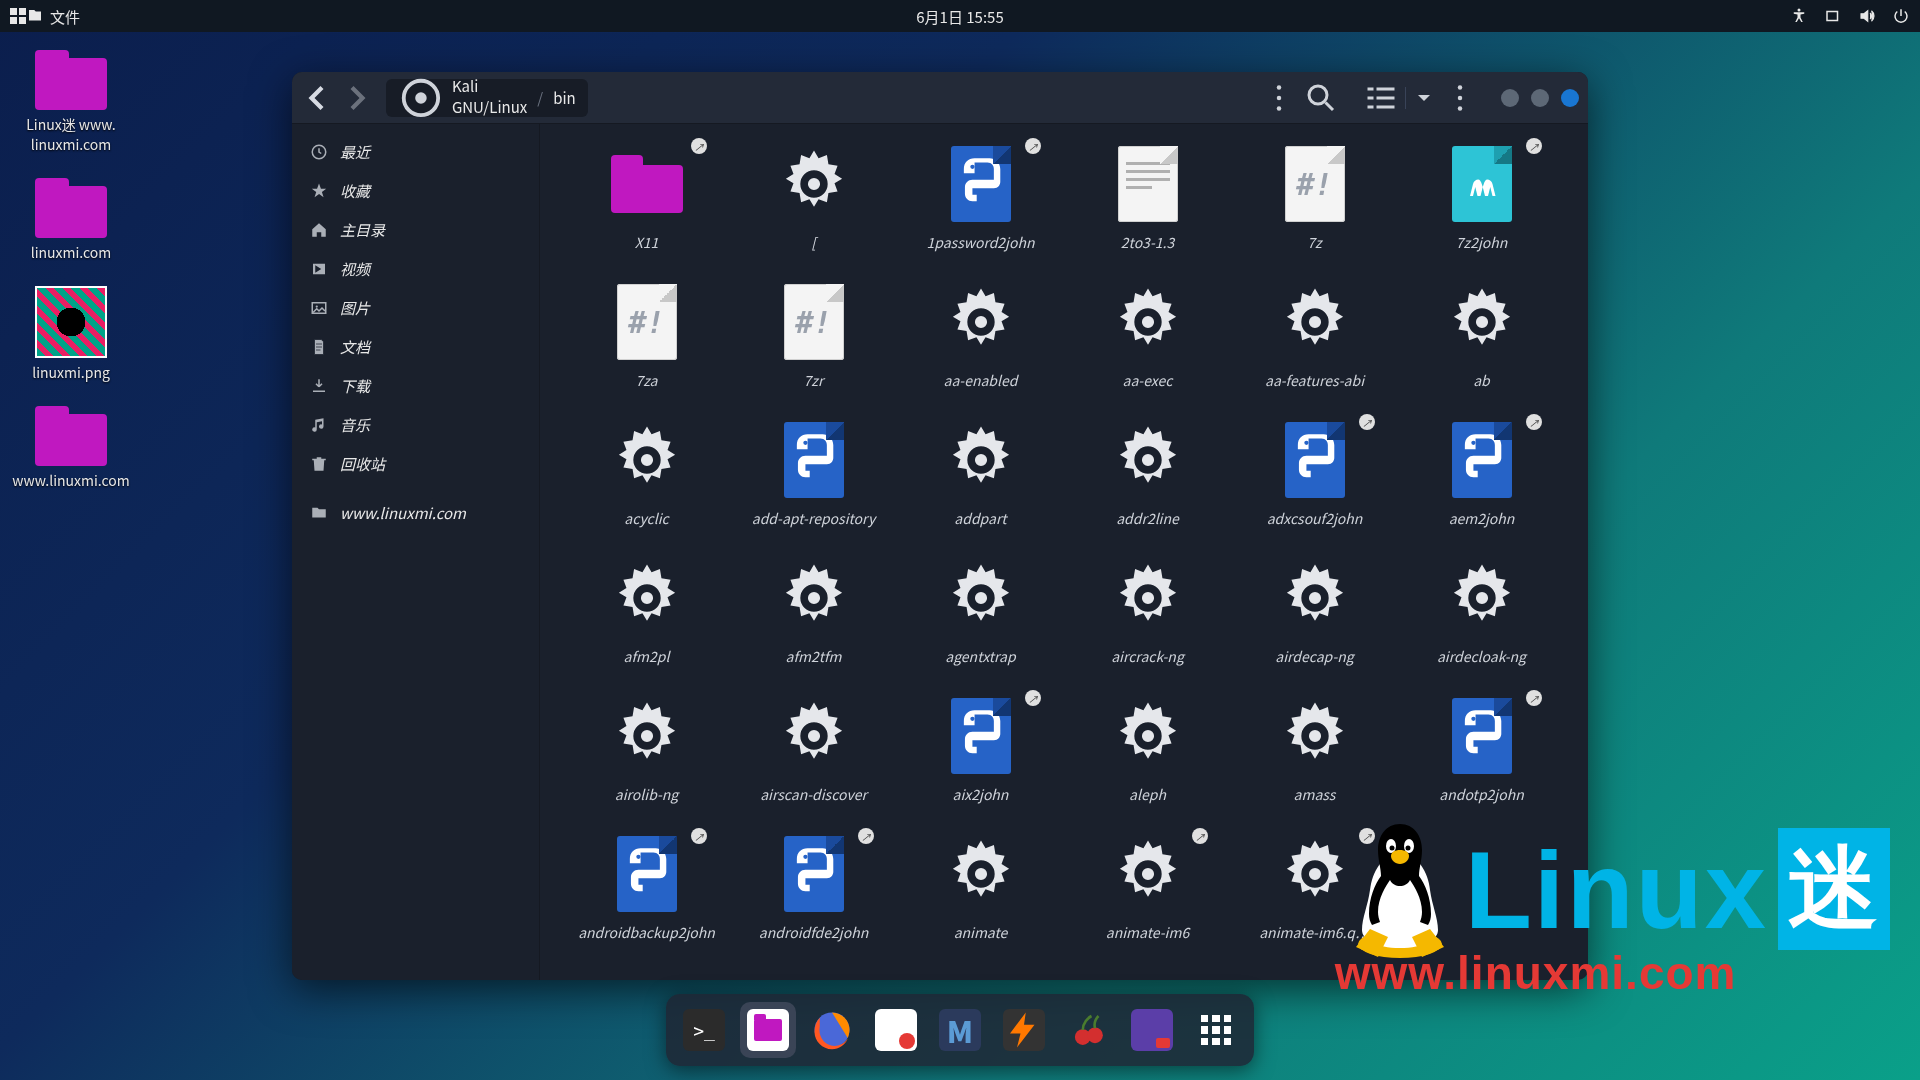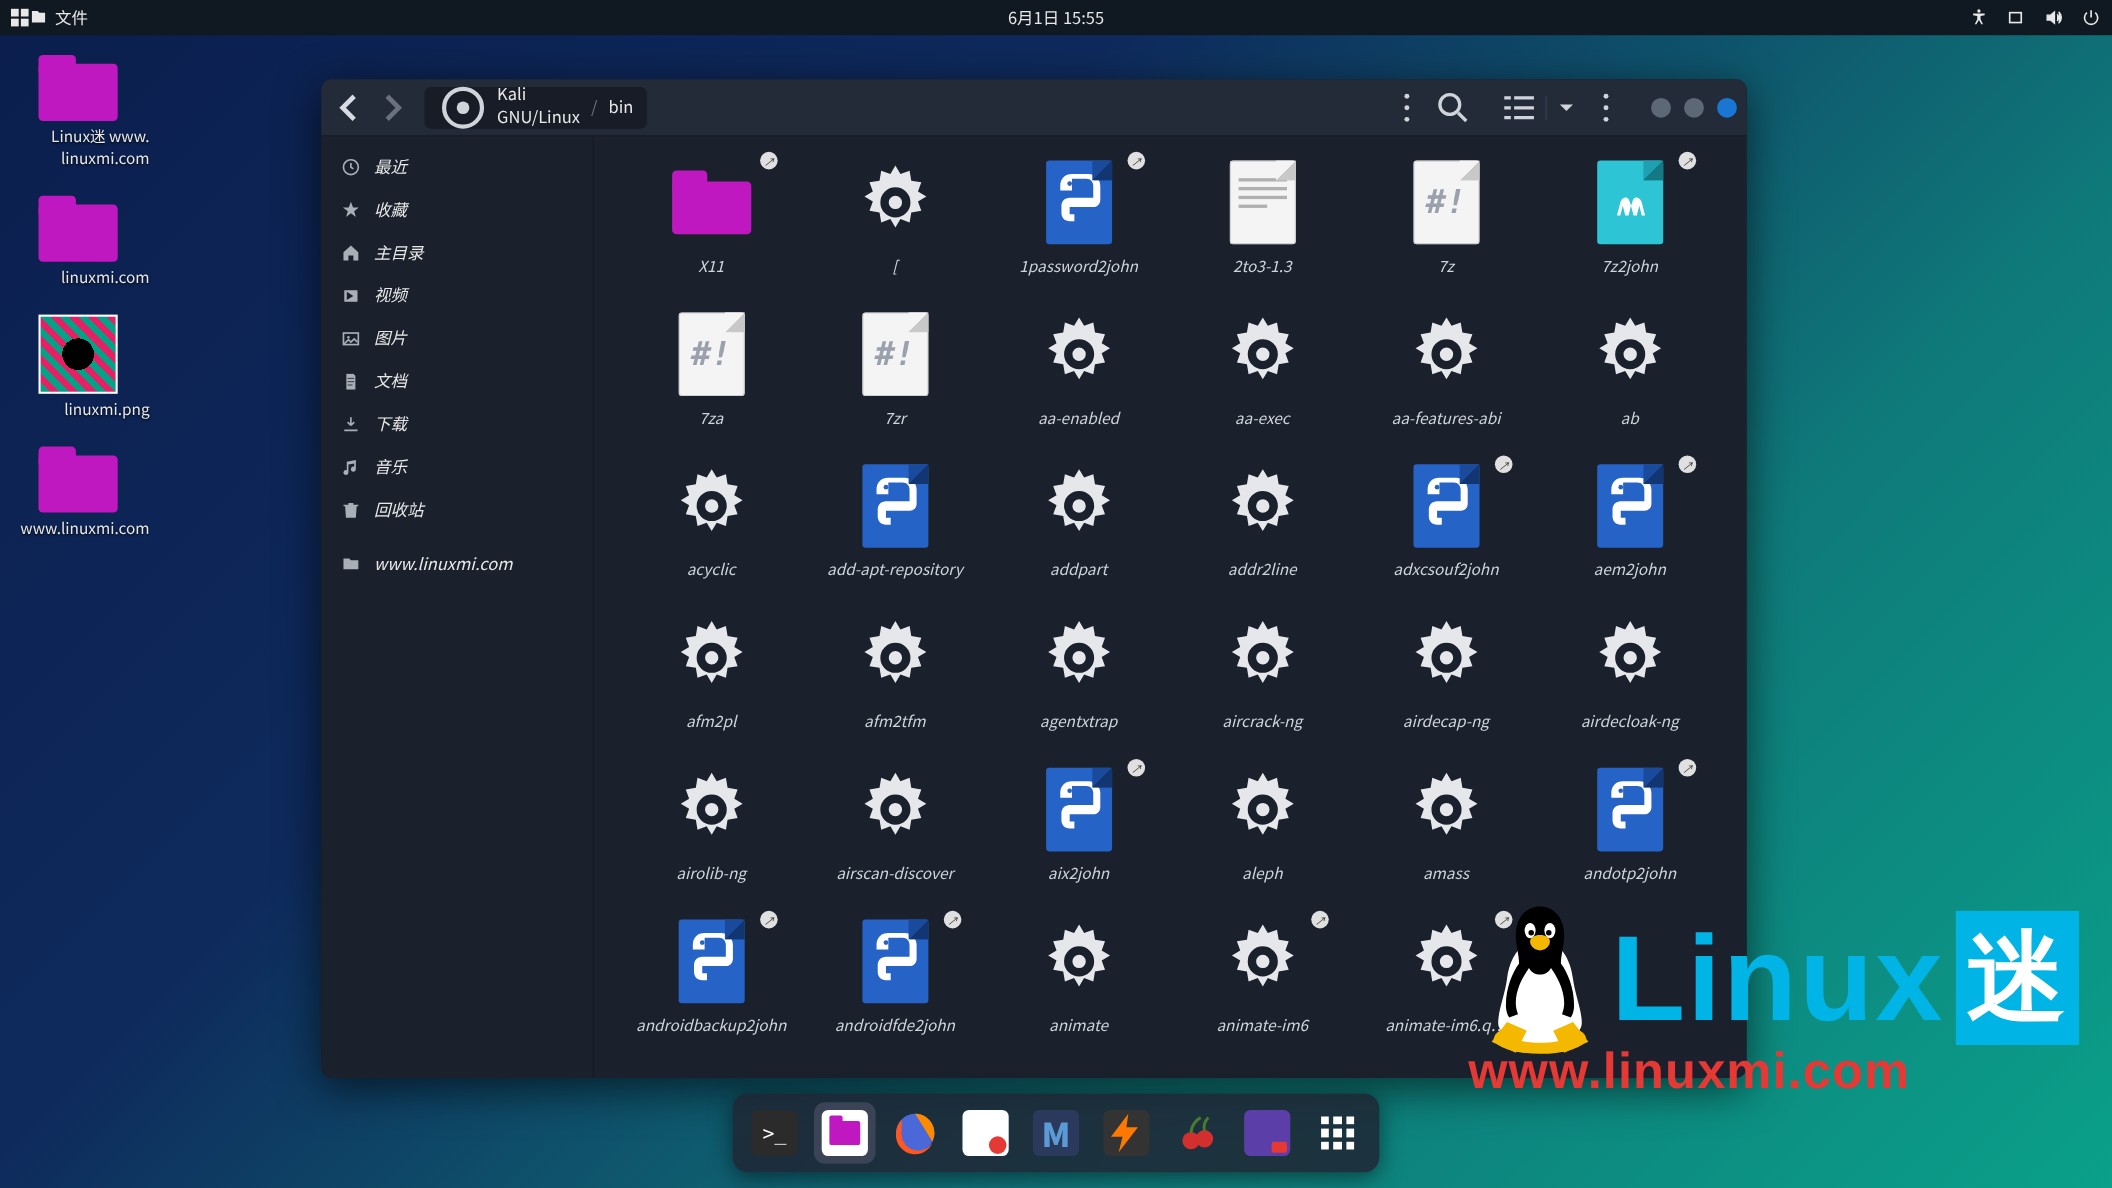--- a/index.html
+++ b/index.html
@@ -27,21 +27,21 @@
 
 .desktop { position: absolute; top: 40px; left: 0; width: 260px; padding: 10px 6px; }
 .desktop-item { width: 130px; text-align: center; margin-bottom: 24px; cursor: pointer; }
 .folder-ico { width: 72px; height: 60px; margin: 0 auto 4px; position: relative; }
 .folder-ico::before { content:""; position:absolute; inset:0; background:#c018c0; border-radius:4px; top:8px; }
 .folder-ico::after { content:""; position:absolute; left:0; top:0; width:34px; height:16px; background:#c018c0; border-radius:4px 4px 0 0; }
 .qr-ico { width: 72px; height: 72px; margin: 0 auto 4px; background:
   repeating-linear-gradient(45deg,#00a388 0 6px,#e91e63 6px 12px),
   radial-gradient(circle,#000 30%,transparent 30%);
   background-blend-mode: multiply; border: 2px solid #fff; }
-.desktop-item .label { font-size: 14px; color: #e8e8e8; text-shadow: 0 1px 2px #000; word-break: break-word; text-align: right; }
+.desktop-item .label { font-size: 14px; color: #e8e8e8; text-shadow: 0 1px 2px #000; word-break: break-word; }
 
 
 .window {
   position: absolute; top: 72px; left: 292px; width: 1296px; height: 908px;
   background: #1a202c; border-radius: 10px; box-shadow: 0 10px 40px rgba(0,0,0,.6);
   display: flex; flex-direction: column; overflow: hidden;
 }
 .titlebar {
   height: 52px; background: #232a38; display: flex; align-items: center;
   padding: 0 6px; gap: 6px; border-bottom: 1px solid #151922;

